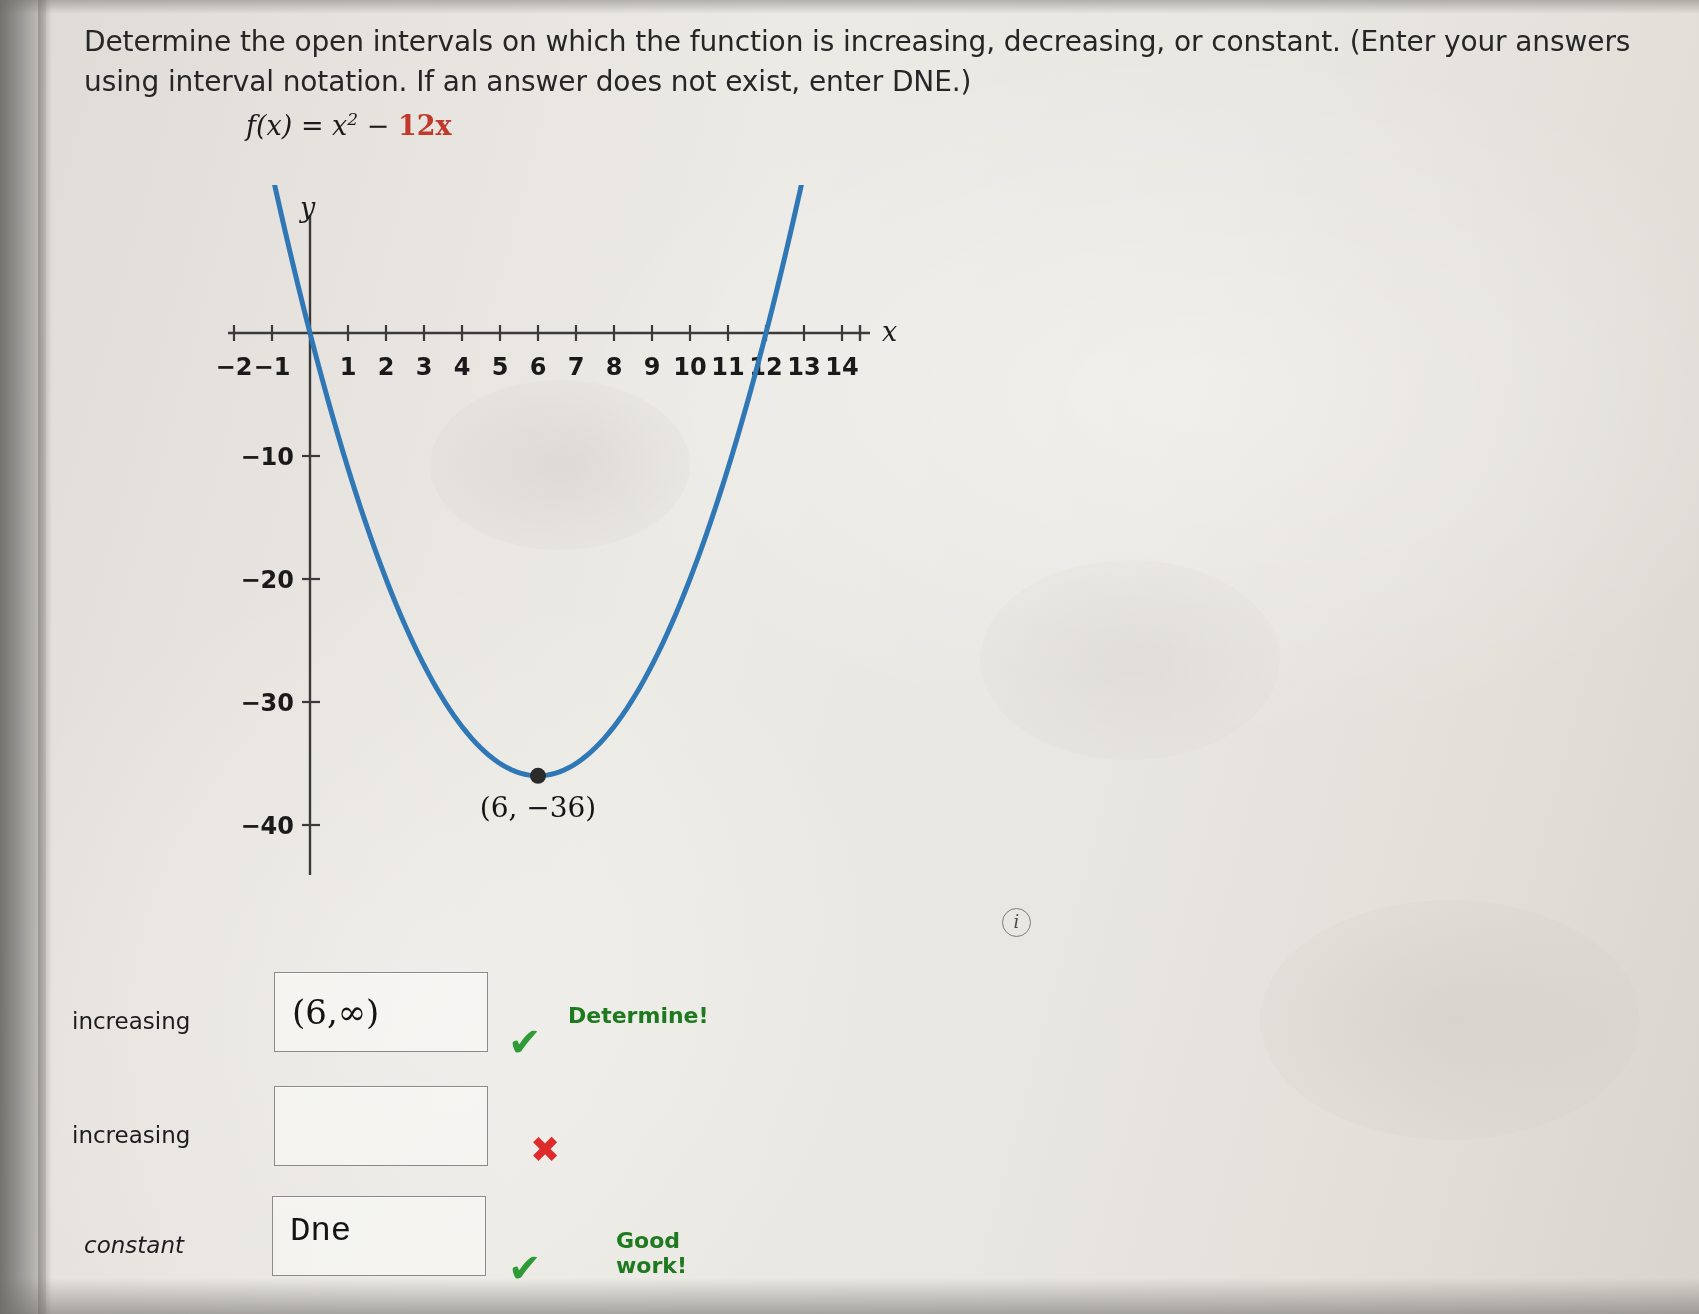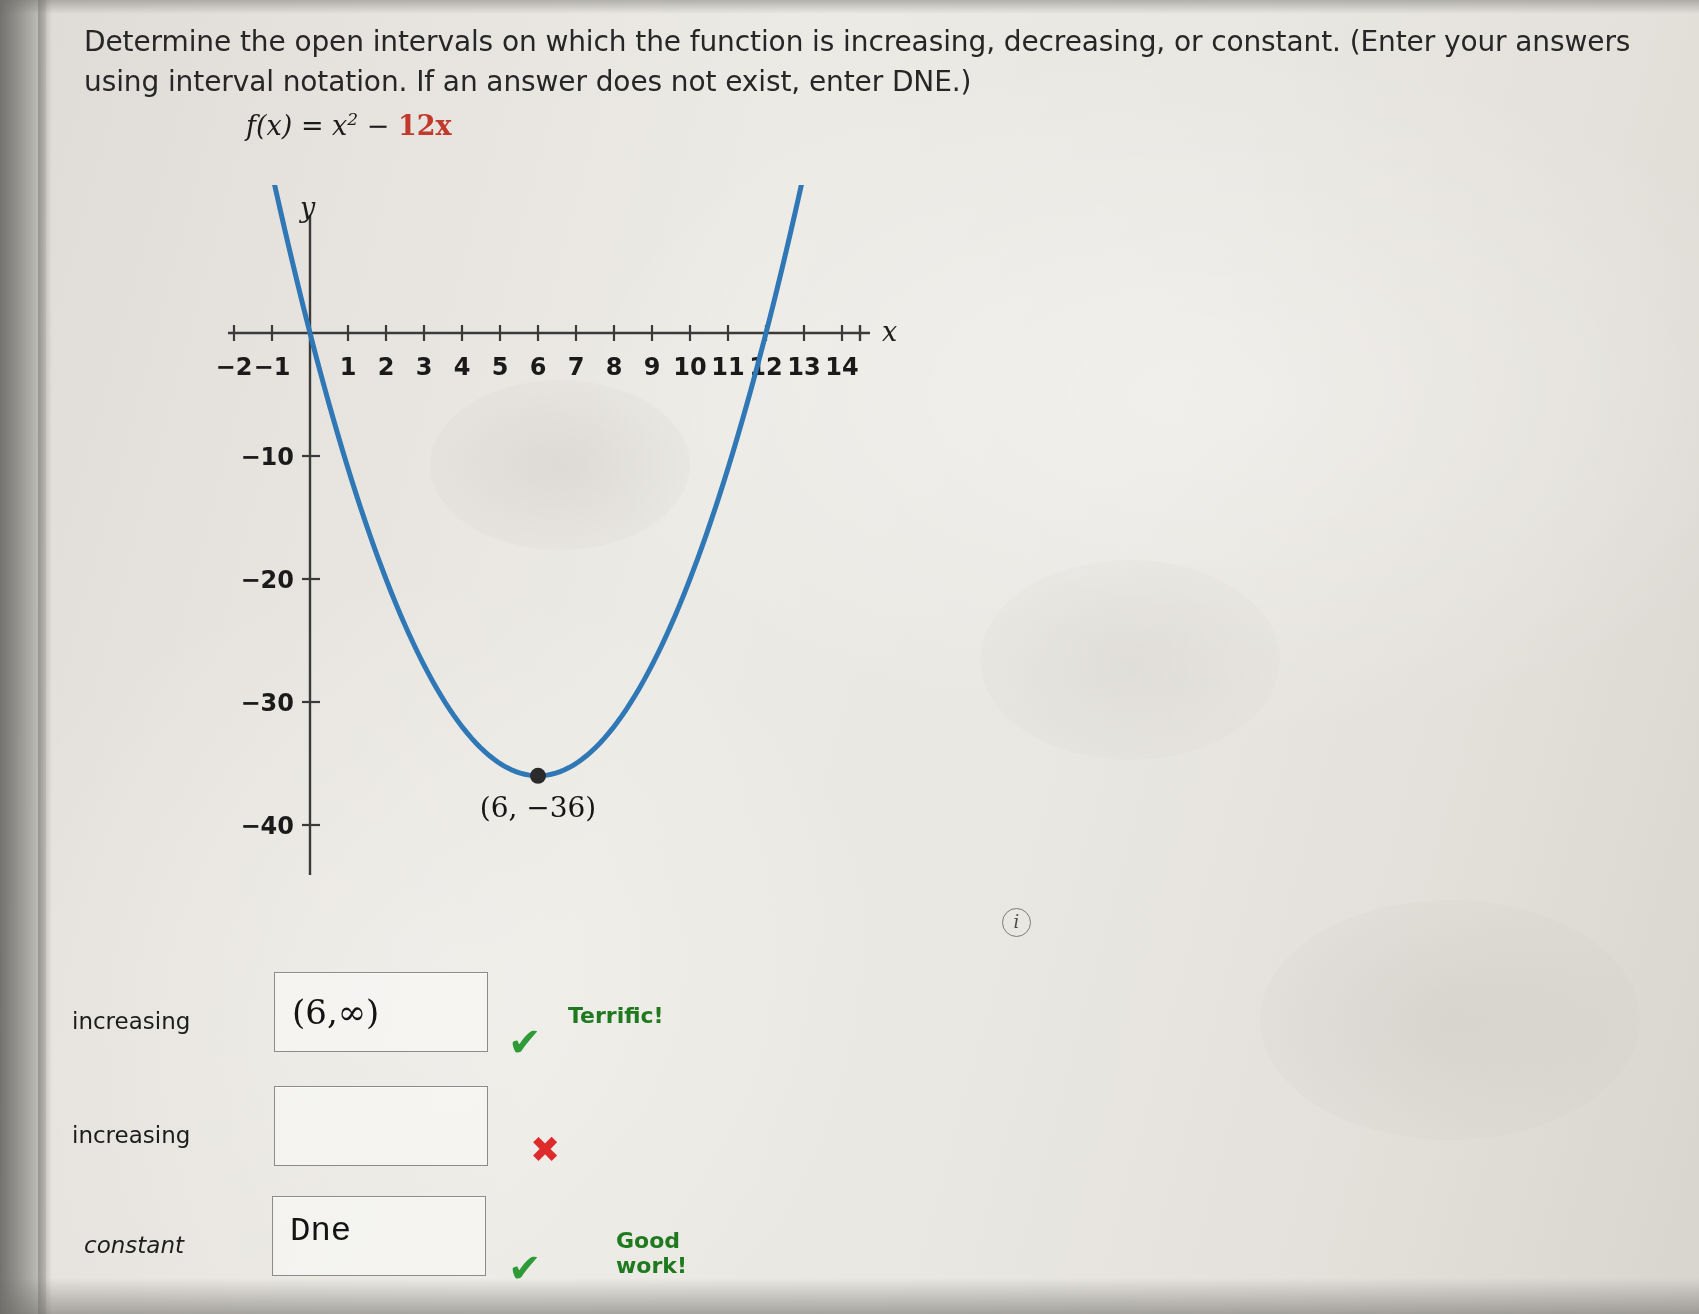--- a/index.html
+++ b/index.html
@@ -224,21 +224,21 @@
     <text x="328" y="631.8" font-family="DejaVu Serif, serif" font-size="28" fill="#151515" text-anchor="middle">(6, −36)</text>
   </svg>
 
   <div class="info-icon">i</div>
 
   <div class="answer-row">
     <div class="row-label" style="left:72px; top:1008px;">increasing</div>
     <div class="ans-box" style="left:274px; top:972px; width:212px; height:78px;"></div>
     <div class="ans-text" style="left:292px; top:992px;">(6,∞)</div>
     <div class="mark ok" style="left:508px; top:1022px;">✔</div>
-    <div class="feedback" style="left:568px; top:1003px;">Terrific!</div>
+    <div class="feedback" style="left:568px; top:1003px;">Determine!</div>
   </div>
 
   <div class="answer-row">
     <div class="row-label" style="left:72px; top:1122px;">increasing</div>
     <div class="ans-box" style="left:274px; top:1086px; width:212px; height:78px;"></div>
     <div class="ans-text" style="left:292px; top:1106px;"></div>
     <div class="mark no" style="left:530px; top:1132px; font-size:36px;">✖</div>
     <div class="feedback" style="left:568px; top:1117px;"></div>
   </div>
 

